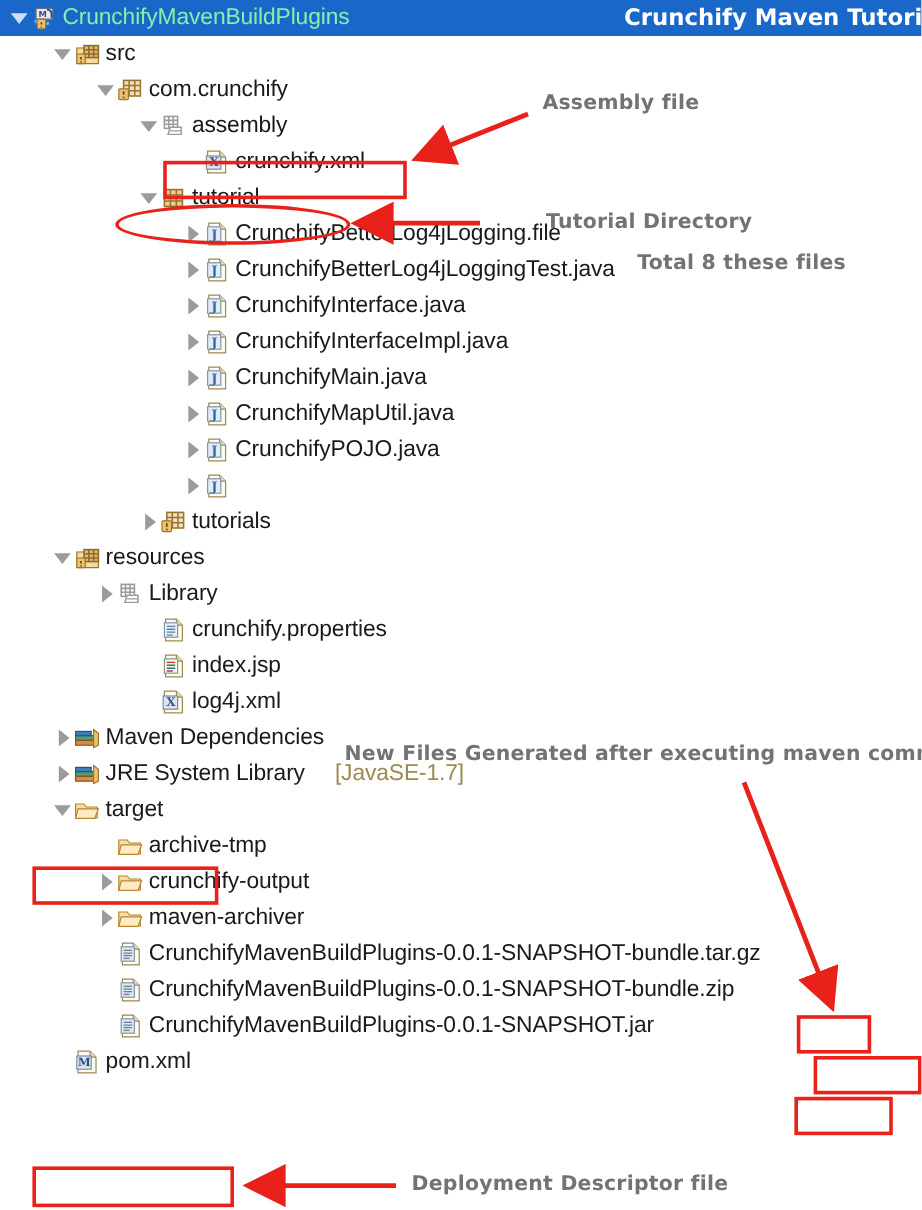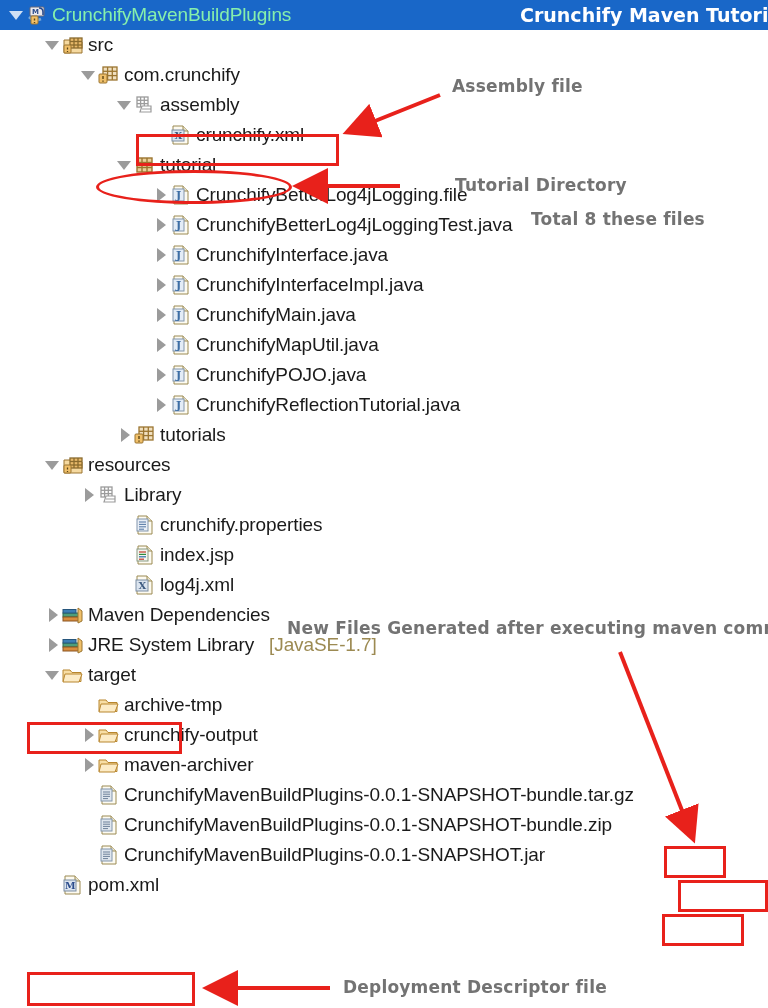--- a/index.html
+++ b/index.html
@@ -315,21 +315,20 @@
       <div class="indent" style="width: 152px;"></div>
       <div class="tw closed"></div>
       <span class="ico">
         <svg width="22" height="20" viewBox="0 0 22 20">
           <path d="M4 1 h9 l5 5 v13 H4 z" fill="#fdfbf2" stroke="#9b8a52"></path>
           <path d="M13 1 v5 h5" fill="#ece4cb" stroke="#9b8a52"></path>
           <rect x="3" y="4" width="11" height="12" fill="#e3ecf6" stroke="#8296ad"></rect>
           <text x="6" y="14" font-size="11" font-family="DejaVu Serif" font-weight="bold" fill="#3d6ea5">J</text>
         </svg>
       </span>
-      <span class="label">CrunchifyReflectionTutorial.java</span>
     </div>
     <div class="row">
       <div class="indent" style="width: 116px;"></div>
       <div class="tw closed"></div>
       <span class="ico">
         <svg width="22" height="20" viewBox="0 0 22 20">
           <g stroke="#9b7530" stroke-width="1.3" fill="#f1e0c0">
             <rect x="5" y="2" width="14" height="13"></rect>
             <line x1="9.6" y1="2" x2="9.6" y2="15"></line>
             <line x1="14.3" y1="2" x2="14.3" y2="15"></line>
@@ -446,21 +445,21 @@
       <div class="tw closed"></div>
       <span class="ico">
         <svg width="22" height="20" viewBox="0 0 22 20">
           <rect x="1" y="8" width="16" height="4" fill="#4f9e7a" stroke="#2f6a50"></rect>
           <rect x="1" y="12" width="16" height="4" fill="#d98c3c" stroke="#8a5520"></rect>
           <rect x="1" y="4.5" width="13" height="3.5" fill="#3d7fb5" stroke="#27567c"></rect>
           <path d="M16 3 l4 3 v10 l-4 2 z" fill="#f0c06a" stroke="#9b7530"></path>
         </svg>
       </span>
       <span class="label">JRE System Library</span>
-      <span class="label" style="margin-left: 15px;"><span class="dim">[JavaSE-1.7]</span></span>
+      <span class="label" style="margin-left: 25px;"><span class="dim">[JavaSE-1.7]</span></span>
     </div>
     <div class="row">
       <div class="indent" style="width: 44px;"></div>
       <div class="tw open"></div>
       <span class="ico">
         <svg width="22" height="20" viewBox="0 0 22 20">
           <path d="M1 5 h7 l2 2.5 h9 v9 H1 z" fill="#f7dda4" stroke="#b8862f"></path>
           <path d="M3 9 h17 l-3 8 H1 z" fill="#fcebc6" stroke="#b8862f"></path>
         </svg>
       </span>

